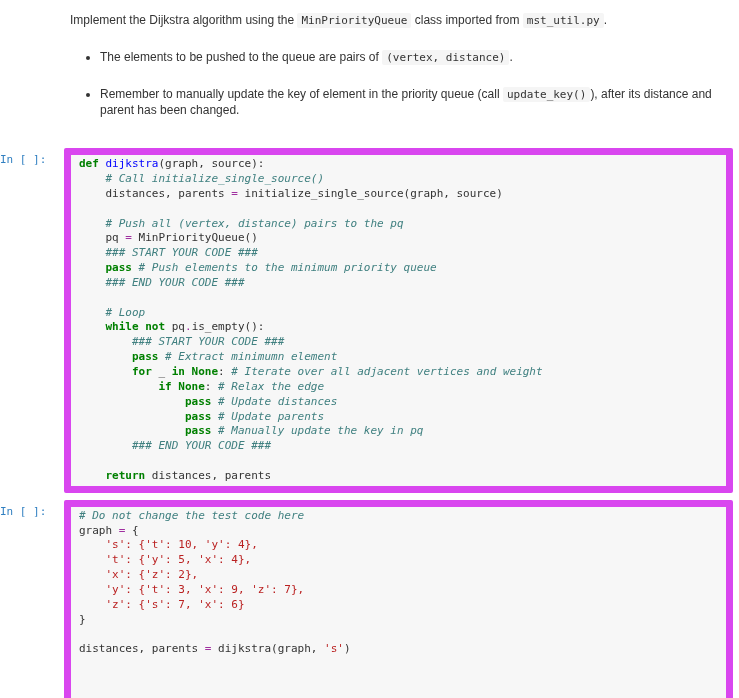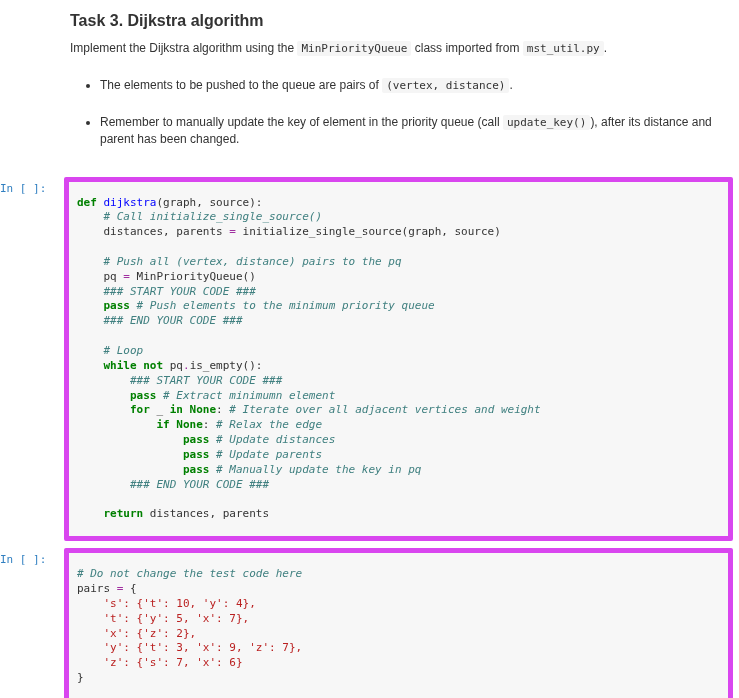--- a/index.html
+++ b/index.html
@@ -64,24 +64,24 @@
     flex: 0 0 64px;
     text-align: left;
     padding: 5px 6px 0 0;
     font-family: "DejaVu Sans Mono", Menlo, Consolas, monospace;
     font-size: 11px;
     color: #307fc1;
     box-sizing: border-box;
   }
   .input-area {
     flex: 1;
-    border: 5px solid #d946ef;
+    border: 7px solid #d946ef;
     border-radius: 2px;
     background: #f7f7f7;
-    padding: 14px 8px;
+    padding: 2px 8px;
     overflow-x: auto;
   }
   pre {
     margin: 0;
     font-family: "DejaVu Sans Mono", Menlo, Consolas, monospace;
     font-size: 11px;
     line-height: 1.35;
     white-space: pre;
   }
   .kw { color: #008000; font-weight: bold; }
@@ -90,21 +90,20 @@
   .cm { color: #408080; font-style: italic; }
   .st { color: #ba2121; }
   .kc { color: #008000; font-weight: bold; }
 </style>
 </head>
 <body>
 
 <div class="notebook">
 
   <div class="md-cell">
-    <h3>Task 3. Dijkstra algorithm</h3>
     <div class="md-p">
       <span>Implement the Dijkstra algorithm using the </span><code class="inline">MinPriorityQueue</code><span> class imported from </span><code class="inline">mst_util.py</code><span>.</span>
     </div>
     <ul>
       <li>
         <span>The elements to be pushed to the queue are pairs of </span><code class="inline">(vertex, distance)</code><span>.</span>
       </li>
       <li>
         <span>Remember to manually update the key of element in the priority queue (call </span><code class="inline">update_key()</code><span>), after its distance and parent has been changed.</span>
       </li>
@@ -136,23 +135,23 @@
 <span class="cm">        ### END YOUR CODE ###</span>
 <span></span>
 <span>    </span><span class="kw">return</span><span> distances, parents</span></pre>
     </div>
   </div>
 
   <div class="code-cell">
     <div class="prompt">In [ ]:</div>
     <div class="input-area">
 <pre><span class="cm"># Do not change the test code here</span>
-<span>pairs </span><span class="op">=</span><span> {</span>
+<span>graph </span><span class="op">=</span><span> {</span>
 <span class="st">    's': {'t': 10, 'y': 4},</span>
-<span class="st">    't': {'y': 5, 'x': 7},</span>
+<span class="st">    't': {'y': 5, 'x': 4},</span>
 <span class="st">    'x': {'z': 2},</span>
 <span class="st">    'y': {'t': 3, 'x': 9, 'z': 7},</span>
 <span class="st">    'z': {'s': 7, 'x': 6}</span>
 <span>}</span>
 <span></span>
 <span>distances, parents </span><span class="op">=</span><span> dijkstra(graph, </span><span class="st">'s'</span><span>)</span>
 <span></span>
 
 
 </pre>

